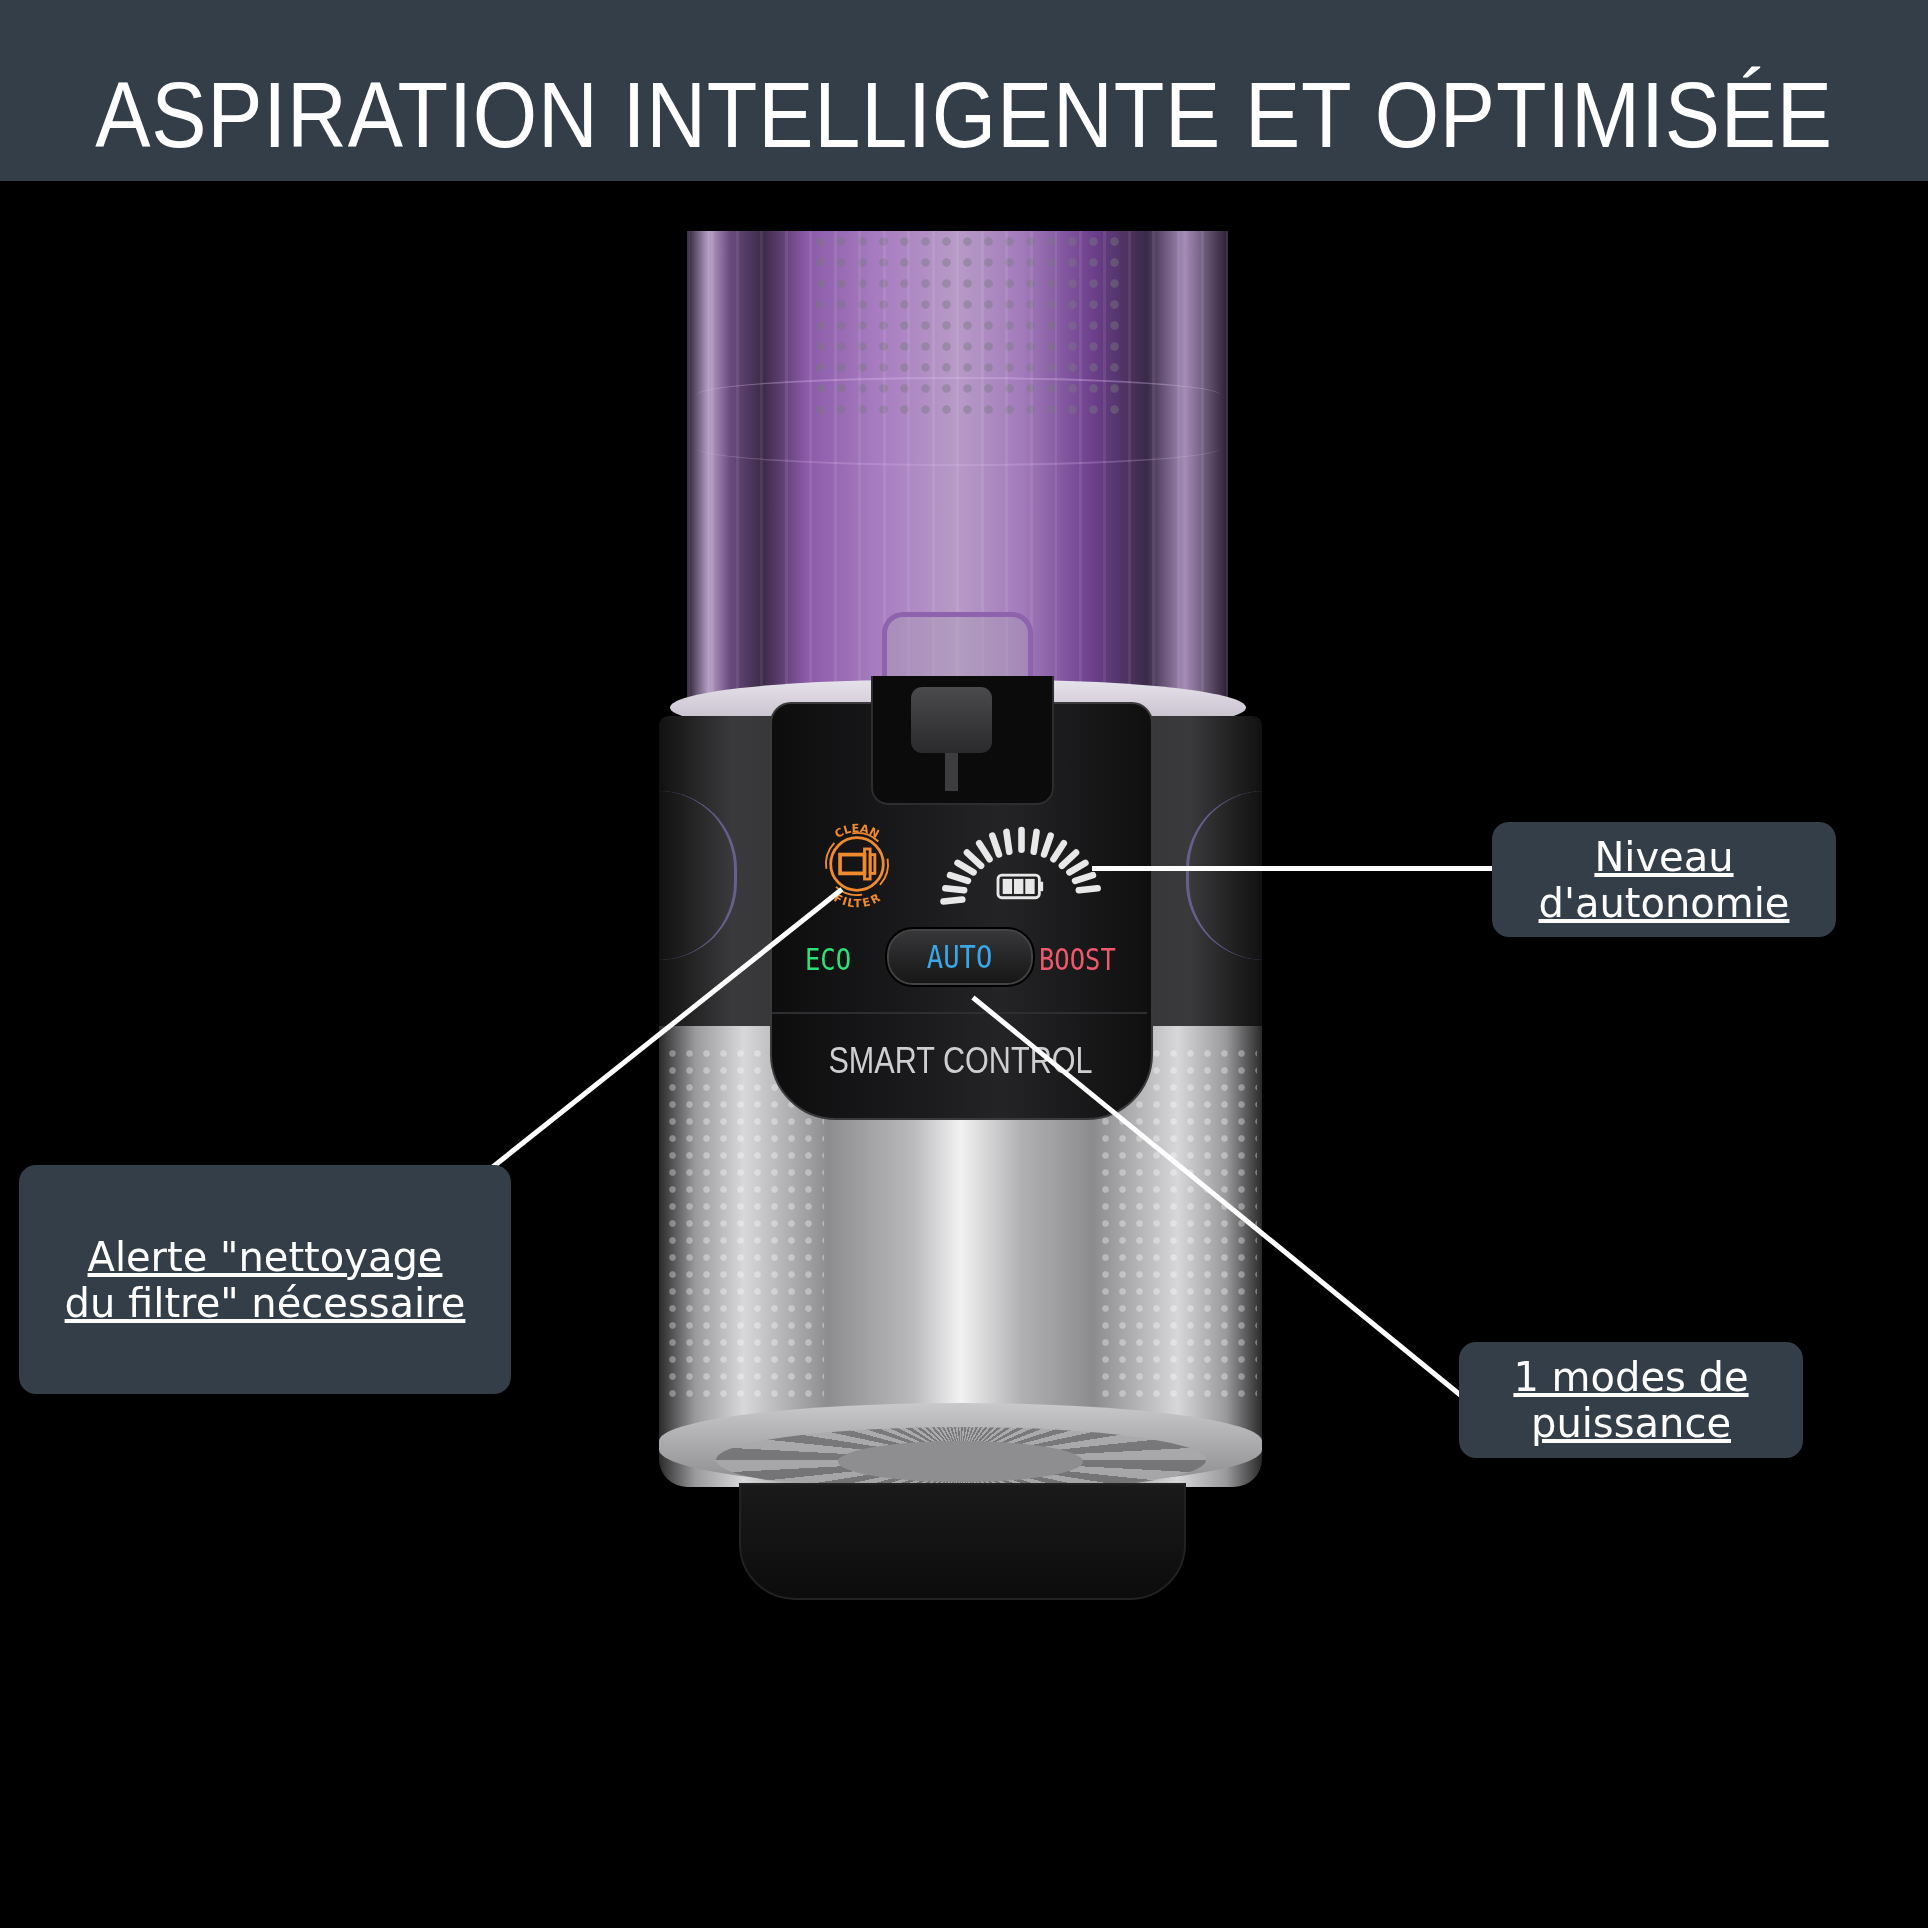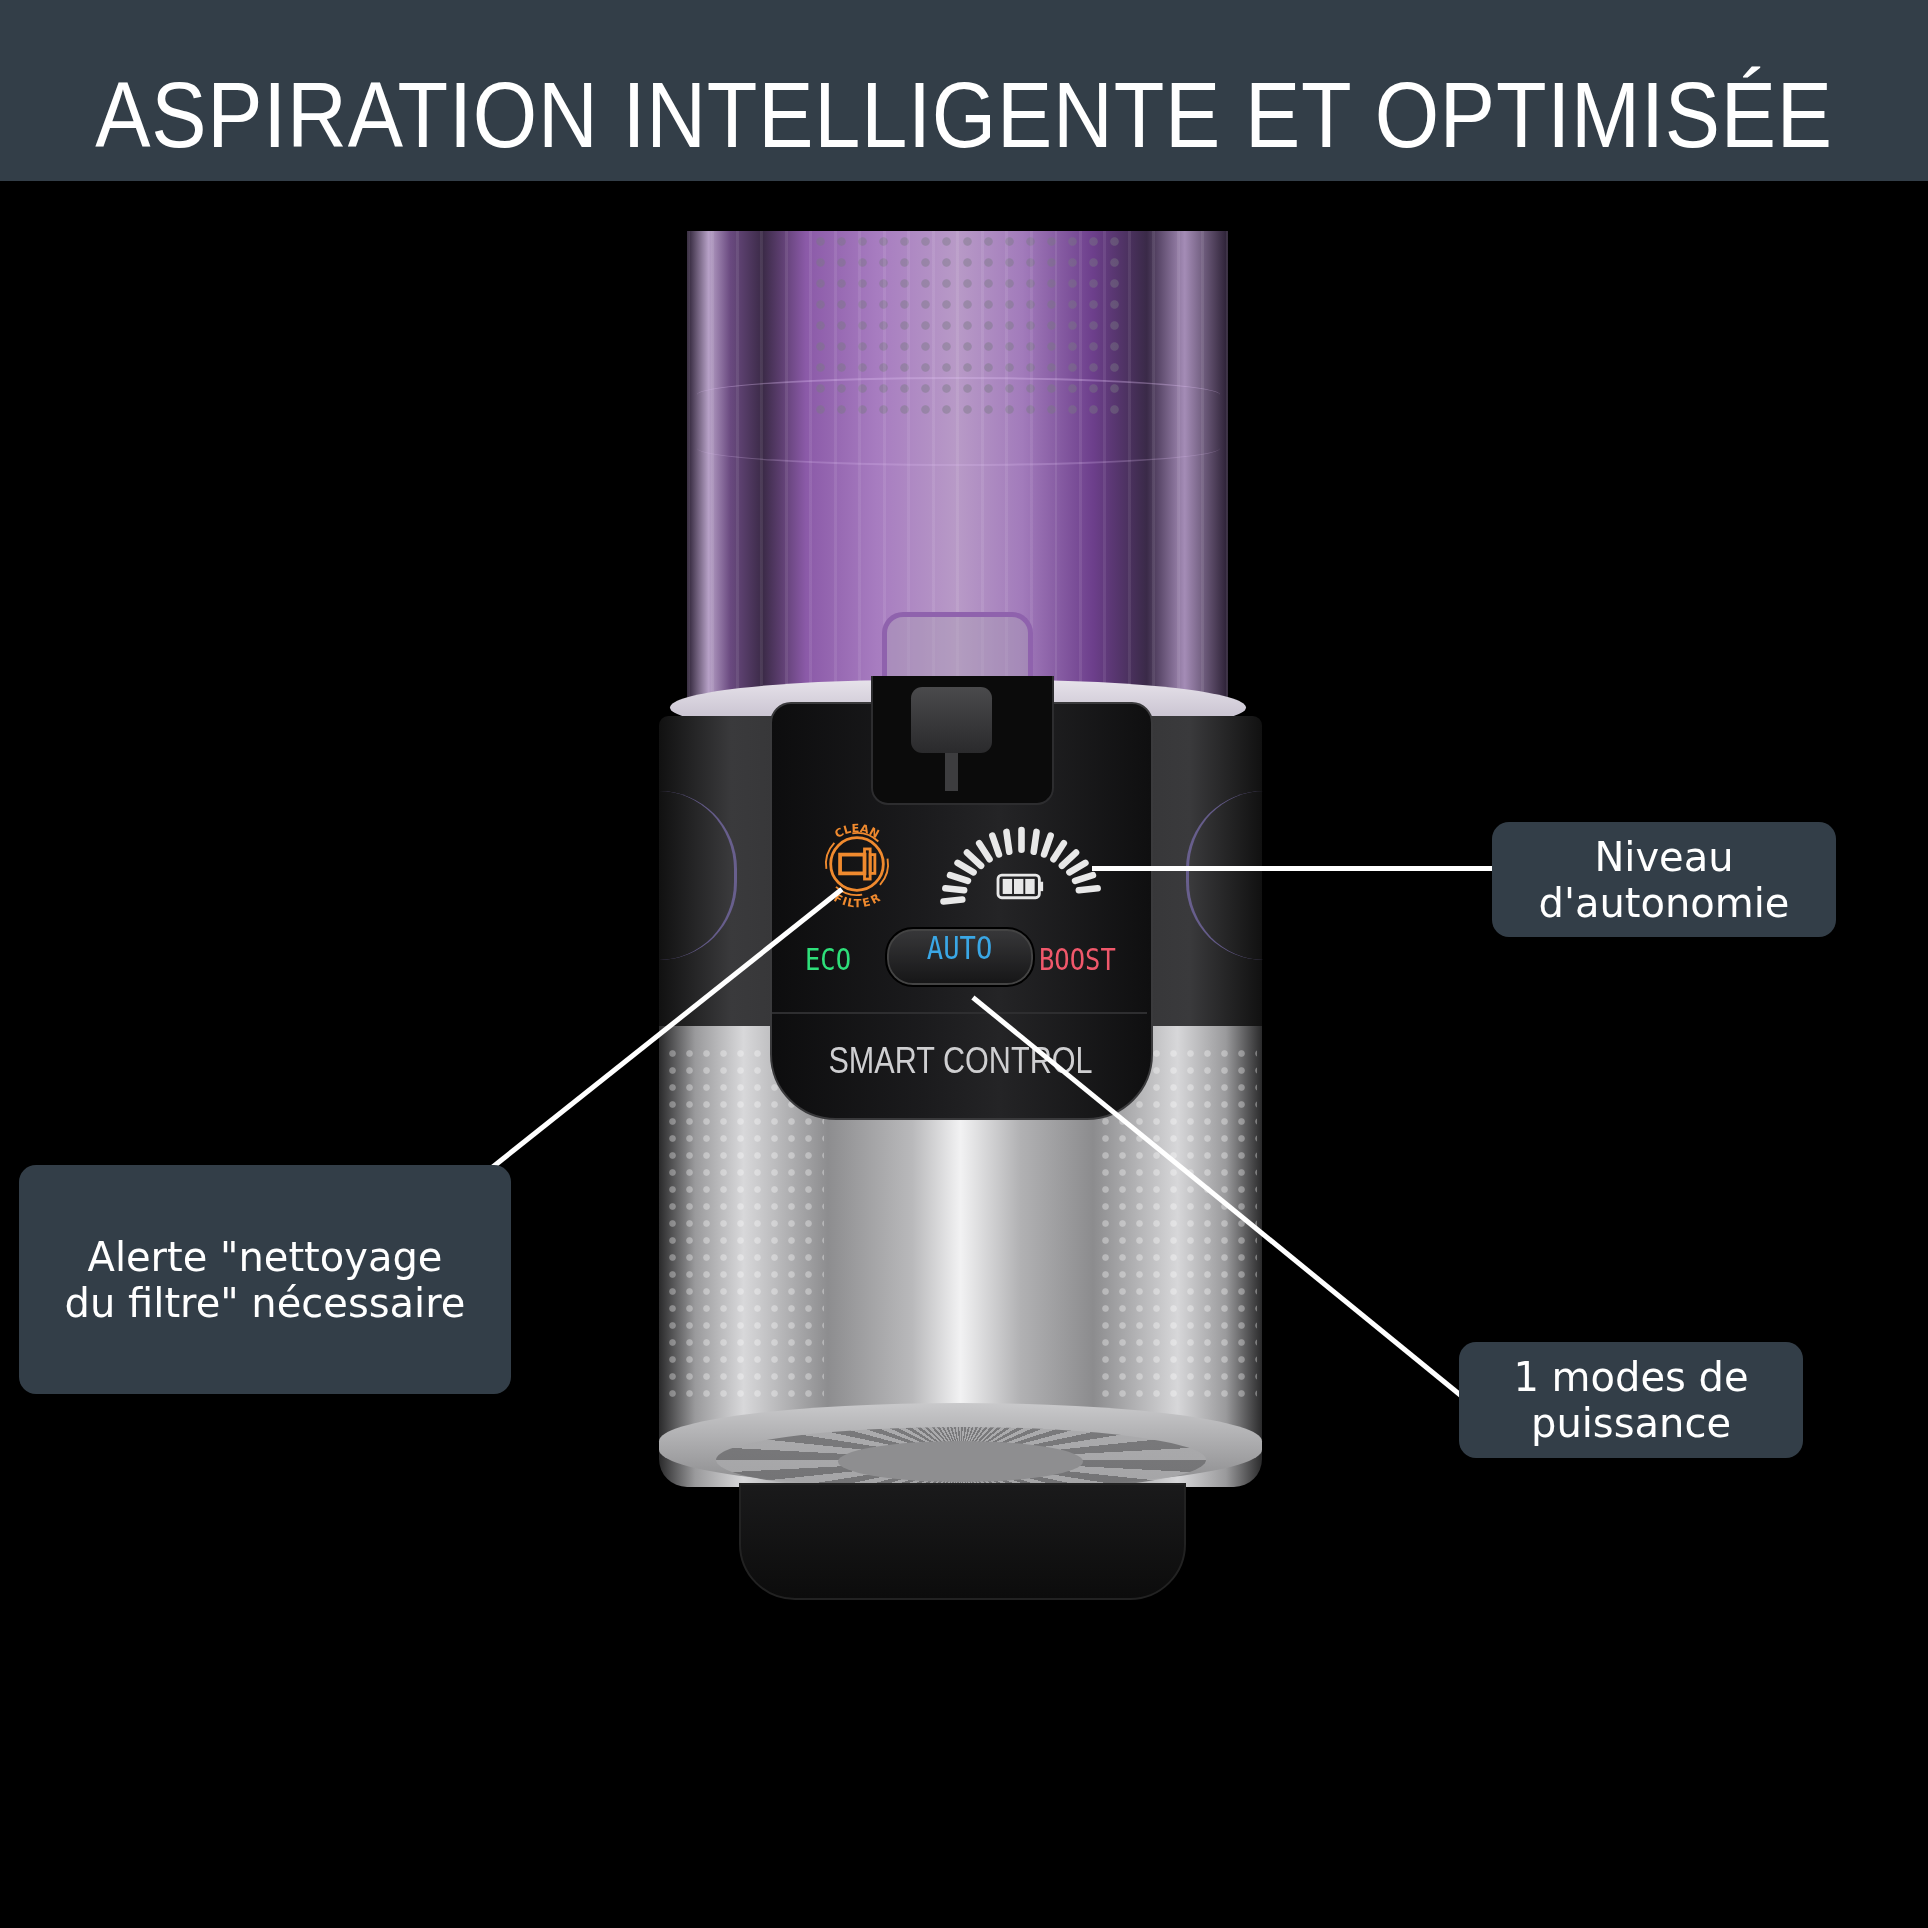--- a/index.html
+++ b/index.html
@@ -27,39 +27,39 @@
   .panel { left:770px; top:702px; width:379px; height:414px; background:linear-gradient(90deg,#0d0d0e,#1b1b1d 40%,#242426 60%,#0f0f10); border-radius:21px 21px 66px 66px; border:2.8px solid #3a3a3c; }
   .panel-divider { left:772px; top:1012px; width:375px; height:1.9px; background:#2e2e30; }
   .button-notch { left:871px; top:676px; width:179px; height:127px; background:#0b0b0b; border:2.8px solid #2d2d2f; border-top:none; border-radius:0 0 17px 17px; }
   .button-cap { left:911px; top:687px; width:81px; height:66px; background:linear-gradient(180deg,#4a4a4c,#2a2a2c); border-radius:11.3px; }
   .button-stem { left:945px; top:753px; width:13px; height:38px; background:#3d3d3f; }
 
   .clean-filter-icon { left:810px; top:817px; width:94px; height:94px; }
   .battery-gauge { left:932px; top:815px; width:179px; height:94px; }
 
   .mode-eco { left:805px; top:942px; color:#2ee07a; font-family:"DejaVu Sans Mono","Liberation Mono",monospace; font-size:30px; transform:scaleX(.85); transform-origin:left; }
-  .mode-auto-btn { left:885px; top:927px; width:146px; height:56px; border-radius:28px; background:linear-gradient(180deg,#38383a,#151516); border:2.8px solid #000; box-shadow:0 0 0 1.9px #444 inset; display:flex; align-items:flex-start; justify-content:center; }
+  .mode-auto-btn { left:885px; top:927px; width:146px; height:56px; border-radius:28px; background:linear-gradient(180deg,#38383a,#151516); border:2.8px solid #000; box-shadow:0 0 0 1.9px #444 inset; display:flex; align-items:center; justify-content:center; }
   .mode-auto { color:#3aa7e6; font-family:"DejaVu Sans Mono","Liberation Mono",monospace; font-size:32px; transform:scaleX(.85); }
   .mode-boost { left:1039px; top:942px; color:#f0586b; font-family:"DejaVu Sans Mono","Liberation Mono",monospace; font-size:30px; transform:scaleX(.85); transform-origin:left; }
   .smart-control { left:772px; top:1040px; width:377px; text-align:center; color:#cfcfd1; font-family:"Liberation Sans",sans-serif; font-size:36px; transform:scaleX(.85); }
 
   .base { left:659px; top:1026px; width:603px; height:461px;
     background: linear-gradient(90deg,#2a2a2b 0%,#9a9a9c 6%,#d8d8da 14%,#8d8d8f 28%,#b9b9bb 42%,#f2f2f3 50%,#b1b1b3 60%,#8c8c8e 72%,#d7d7d9 86%,#9a9a9c 94%,#2a2a2b 100%);
     border-radius:0 0 28px 28px; }
   .base-tex-l { left:664px; top:1045px; width:160px; height:358px; background: radial-gradient(circle, rgba(255,255,255,0.6) 2.8px, transparent 3.8px) 0 0/17px 17px; opacity:.55; }
   .base-tex-r { left:1097px; top:1045px; width:160px; height:358px; background: radial-gradient(circle, rgba(255,255,255,0.6) 2.8px, transparent 3.8px) 0 0/17px 17px; opacity:.55; }
   .base-lip { left:659px; top:1403px; width:603px; height:85px; background:linear-gradient(180deg,#c9c9cb,#8a8a8c); border-radius:50%/45%; }
   .vent-ring { left:716px; top:1427px; width:490px; height:66px; border-radius:50%; background: repeating-conic-gradient(#6f6f71 0 3deg,#a9a9ab 3deg 6deg); opacity:.85; }
   .vent-center { left:838px; top:1441px; width:245px; height:41px; border-radius:50%; background:#8e8e90; }
   .foot { left:739px; top:1483px; width:443px; height:113px; background:linear-gradient(180deg,#1a1a1b,#0c0c0c); border-radius:0 0 56px 56px; border:2.8px solid #222; }
 
   .leader { position:absolute; background:#fff; height:4.7px; transform-origin:0 50%; }
 
   .callout { position:absolute; background:#333e48; border-radius:17px; color:#fff; display:flex; align-items:center; justify-content:center; text-align:center; font-family:"DejaVu Sans","Liberation Sans",sans-serif; font-size:40px; line-height:1.15; }
-  .callout span { display:block; }
+  .callout span { display:block;text-decoration:underline; }
 </style>
 </head>
 <body>
 
 <div class="scene"></div>
 
 <div class="header">
   <div class="header-title">ASPIRATION INTELLIGENTE ET OPTIMISÉE</div>
 </div>
 

